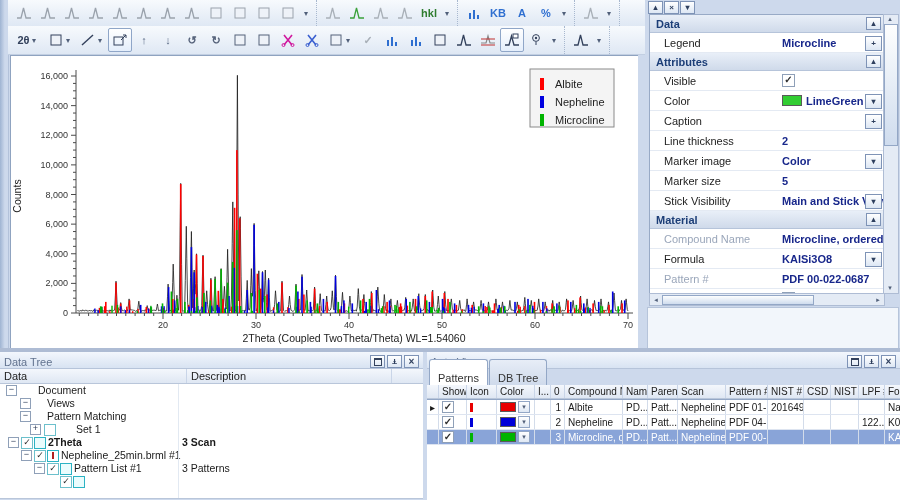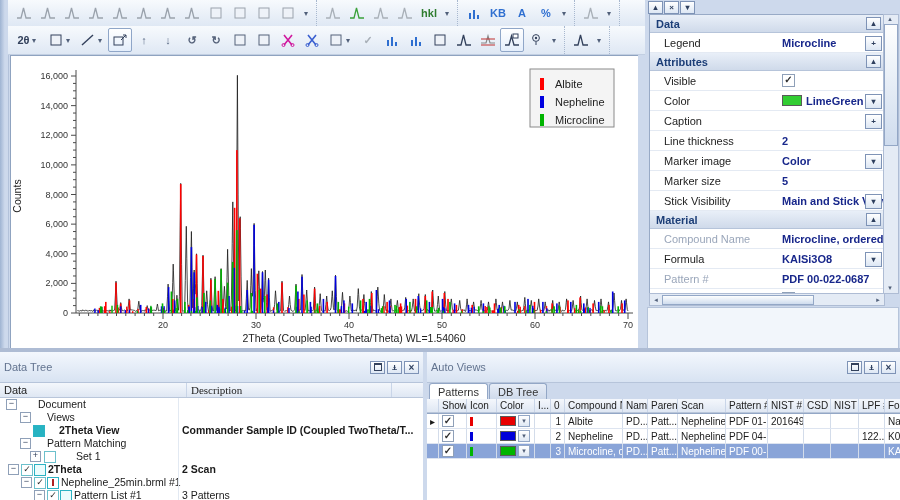--- a/index.html
+++ b/index.html
@@ -37,38 +37,38 @@
   #rpVScroll{position:absolute;right:1px;top:14px;width:14px;height:278px;background:#e4ebf5;border:1px solid #aebcd4;}
   #rpHScroll{position:absolute;left:4px;top:293px;width:234px;height:11px;background:#e4ebf5;border:1px solid #aebcd4;display:flex;align-items:center;}
   #rpEmpty{position:absolute;left:2px;top:307px;width:250px;height:41px;background:#f2f6fb;border:1px solid #b6c4da;}
   .sb-arrow{font-size:7px;color:#51607a;text-align:center;width:12px;}
   .sb-thumb{background:linear-gradient(#fdfefe,#cfdcee);border:1px solid #93a7c6;}
   
   #splitH{position:absolute;left:0;top:348px;width:900px;height:4px;background:#aebcd4;}
   .dock{position:absolute;top:352px;height:148px;background:#cdd9ec;}
   #dataTree{left:0;width:423px;}
   #autoViews{left:427px;width:473px;}
-  .dock-title{height:16px;display:flex;align-items:center;padding:7px 4px;color:#62738f;
+  .dock-title{height:16px;display:flex;align-items:flex-end;padding:0 4px;color:#62738f;
     background:linear-gradient(#f3f7fd,#d8e3f2);border-bottom:1px solid #b6c4da;}
   .dock-title .btns{margin-left:auto;display:flex;gap:2px;}
   .tree-head,.tbl-head{display:flex;background:linear-gradient(#f4f7fc,#dfe7f3);border-bottom:1px solid #b9c6da;}
   .tree-head div{padding:1px 4px;border-right:1px solid #c9d5e8;color:#222;}
   #treeBody{background:#fff;height:114px;overflow:hidden;position:relative;border-bottom:1px solid #b9c6da;}
   .tree-row{height:13px;position:relative;white-space:nowrap;}
   .tr-exp{position:absolute;width:9px;height:9px;top:1px;border:1px solid #8fa0b8;background:#fff;
     font-size:9px;line-height:7px;text-align:center;color:#33415c;}
   .tr-cbx{position:absolute;width:10px;height:10px;top:1px;border:1px solid #6cc0cc;background:#fff;
     font-size:9px;line-height:9px;text-align:center;color:#2d2d2d;}
   .tr-ico{position:absolute;width:10px;height:10px;top:1px;border:1px solid #2bb3c4;}
   .tr-label{position:absolute;top:0;font-size:10.5px;line-height:13px;}
   .tr-desc{position:absolute;left:182px;top:0;font-size:10.5px;line-height:13px;overflow:hidden;white-space:nowrap;max-width:236px;}
   .bold{font-weight:bold;}
   
   .av-tabs{height:16px;display:flex;align-items:flex-end;background:#cdd9ec;padding-left:2px;}
-  .av-tab{padding:2px 8px 1px;border:1px solid #93a7c6;border-bottom:none;border-radius:3px 3px 0 0;
+  .av-tab{padding:12px 8px 1px;border:1px solid #93a7c6;border-bottom:none;border-radius:3px 3px 0 0;
     background:linear-gradient(#e7edf7,#cfdaeb);color:#333;margin-right:1px;}
   .av-tab.active{background:#ffffff;position:relative;z-index:2;}
   #avBody{background:#fff;height:113px;overflow:hidden;border-top:1px solid #93a7c6;}
   .tbl-head div{padding:0 3px;border-right:1px solid #c9d5e8;color:#222;font-size:10px;line-height:13px;
     overflow:hidden;white-space:nowrap;box-sizing:border-box;flex:none;}
   .av-row{display:flex;height:14px;border-bottom:1px solid #dde4f0;background:#fff;}
   .av-row.sel{background:#89a4d8;color:#fff;}
   .av-cell{padding:0 3px;border-right:1px solid #d3dcea;font-size:10px;line-height:13px;overflow:hidden;
     white-space:nowrap;box-sizing:border-box;flex:none;display:flex;align-items:center;}
   .stick-ico{display:inline-block;width:3px;height:9px;}
@@ -885,52 +885,47 @@
           <span class="mini-btn">
             <span style="font-size: 8px; transform: rotate(180deg);">Ŧ</span>
           </span>
           <span class="mini-btn">
             <span style="font-size: 10px;">×</span>
           </span>
         </span>
     </div>
     <div class="tree-head">
       <div style="width:178px;">Data</div>
-      <div style="width:196px;font-family:Liberation Serif, serif;">Description</div>
+      <div style="width:196px;">Description</div>
       <div style="flex:1;border-right:none;"></div>
     </div>
     <div id="treeBody">
         <div class="tree-row">
           <span class="tr-exp" style="left: 6px;">−</span>
           <span class="tr-label" style="left: 38px;">Document</span>
         </div>
         <div class="tree-row">
           <span class="tr-exp" style="left: 20px;">−</span>
           <span class="tr-label" style="left: 47px;">Views</span>
         </div>
         <div class="tree-row">
-          <span class="tr-ico" style="left: 33px; background: rgb(39, 179, 194);"></span>
-          <span class="tr-label bold" style="left: 59px;">2Theta View</span>
-          <span class="tr-desc bold">Commander Sample ID (Coupled TwoTheta/T...</span>
-        </div>
-        <div class="tree-row">
           <span class="tr-exp" style="left: 20px;">−</span>
           <span class="tr-label" style="left: 47px;">Pattern Matching</span>
         </div>
         <div class="tree-row">
           <span class="tr-exp" style="left: 30px;">+</span>
           <span class="tr-cbx" style="left: 44px;"></span>
           <span class="tr-label" style="left: 76px;">Set 1</span>
         </div>
         <div class="tree-row">
           <span class="tr-exp" style="left: 8px;">−</span>
           <span class="tr-cbx" style="left: 21px;">✓</span>
           <span class="tr-ico" style="left: 34px; background: rgb(234, 252, 253);"></span>
           <span class="tr-label bold" style="left: 48px;">2Theta</span>
-          <span class="tr-desc bold">2 Scan</span>
+          <span class="tr-desc bold">3 Scan</span>
         </div>
         <div class="tree-row">
           <span class="tr-exp" style="left: 21px;">−</span>
           <span class="tr-cbx" style="left: 34px;">✓</span>
           <span class="tr-ico" style="left: 47px; background: rgb(255, 255, 255);">
             <span style="display: block; width: 2px; height: 7px; margin: 1px auto 0px; background: rgb(176, 32, 32);"></span>
           </span>
           <span class="tr-label" style="left: 61px;">Nepheline_25min.brml #1</span>
         </div>
         <div class="tree-row">

